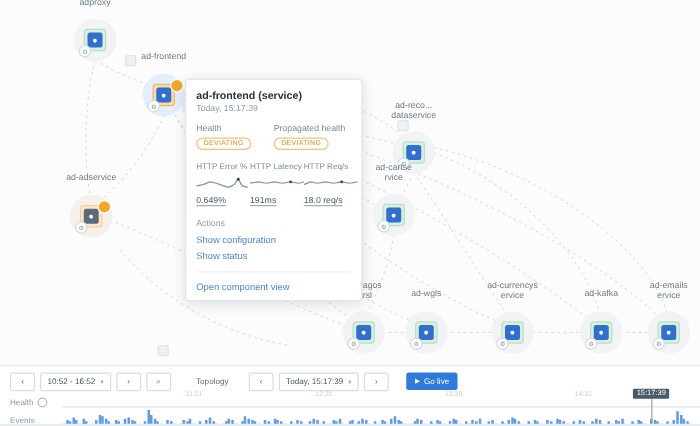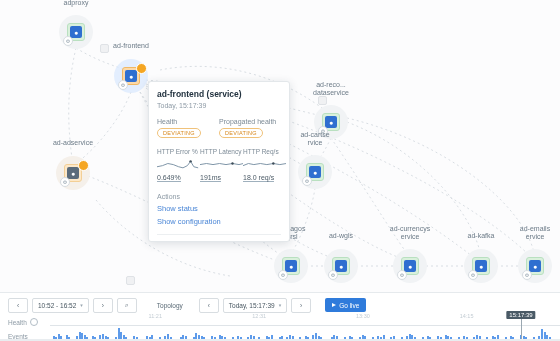--- a/index.html
+++ b/index.html
@@ -58,21 +58,20 @@
   .node .label.above2{top:-41px;}
   .edgedot{position:absolute;width:7px;height:7px;border-radius:2px;
     background:#f0f1f3;border:1px solid #dfe2e6;}
 
   
   #card{
     position:absolute;left:148px;top:63px;width:140px;
     background:#fff;border:1px solid #e3e7ea;border-radius:3px;
     box-shadow:0 2px 10px rgba(20,40,60,.14);
     z-index:40;
-    margin-top:18px;
   }
   #card .pad{padding:7px 8px 6px 8px;}
   .card-title{font-size:8.5px;font-weight:bold;color:#22323f;line-height:11px;}
   .card-sub{font-size:7px;color:#8d9aa5;margin-top:2px;}
   .hrow{display:flex;margin-top:9px;}
   .hcol{flex:1;}
   .hlabel{font-size:7px;color:#7c8a96;}
   .pill{
     display:inline-block;margin-top:3px;
     border:1px solid #f0c27a;border-radius:7px;
@@ -279,24 +278,25 @@
             <path d="M0,7 L6,6 L12,7 L18,6 L24,7 L30,6 L36,7 L40,6" fill="none" stroke="#7c93a6" stroke-width="0.9"></path>
             <circle cx="30" cy="6" r="1.1" fill="#3c4c58"></circle>
           </svg><div class="mval">191ms</div></div>
         <div class="mcol"><div class="mlabel">HTTP Req/s</div><svg class="spark" viewBox="0 0 40 12" preserveAspectRatio="none">
             <path d="M0,8 L5,6 L10,7 L16,6 L22,7 L28,6 L34,7 L40,6" fill="none" stroke="#7c93a6" stroke-width="0.9"></path>
             <circle cx="28" cy="6" r="1.1" fill="#3c4c58"></circle>
           </svg><div class="mval">18.0 req/s</div></div>
       </div>
 
     <div class="sect">Actions</div>
+    <div class="link">Show configuration</div>
     <div class="link">Show status</div>
-    <div class="link">Show configuration</div>
 
     <div class="divider"></div>
+    <div class="link" style="margin-top:7px;">Open component view</div>
   </div>
 </div>
 
 <div id="bottom">
 
   <div id="toolbar">
     <div class="tbtn">‹</div>
     <div class="tfield">
       <span>10:52 - 16:52</span>
       <span class="caret">▾</span>

